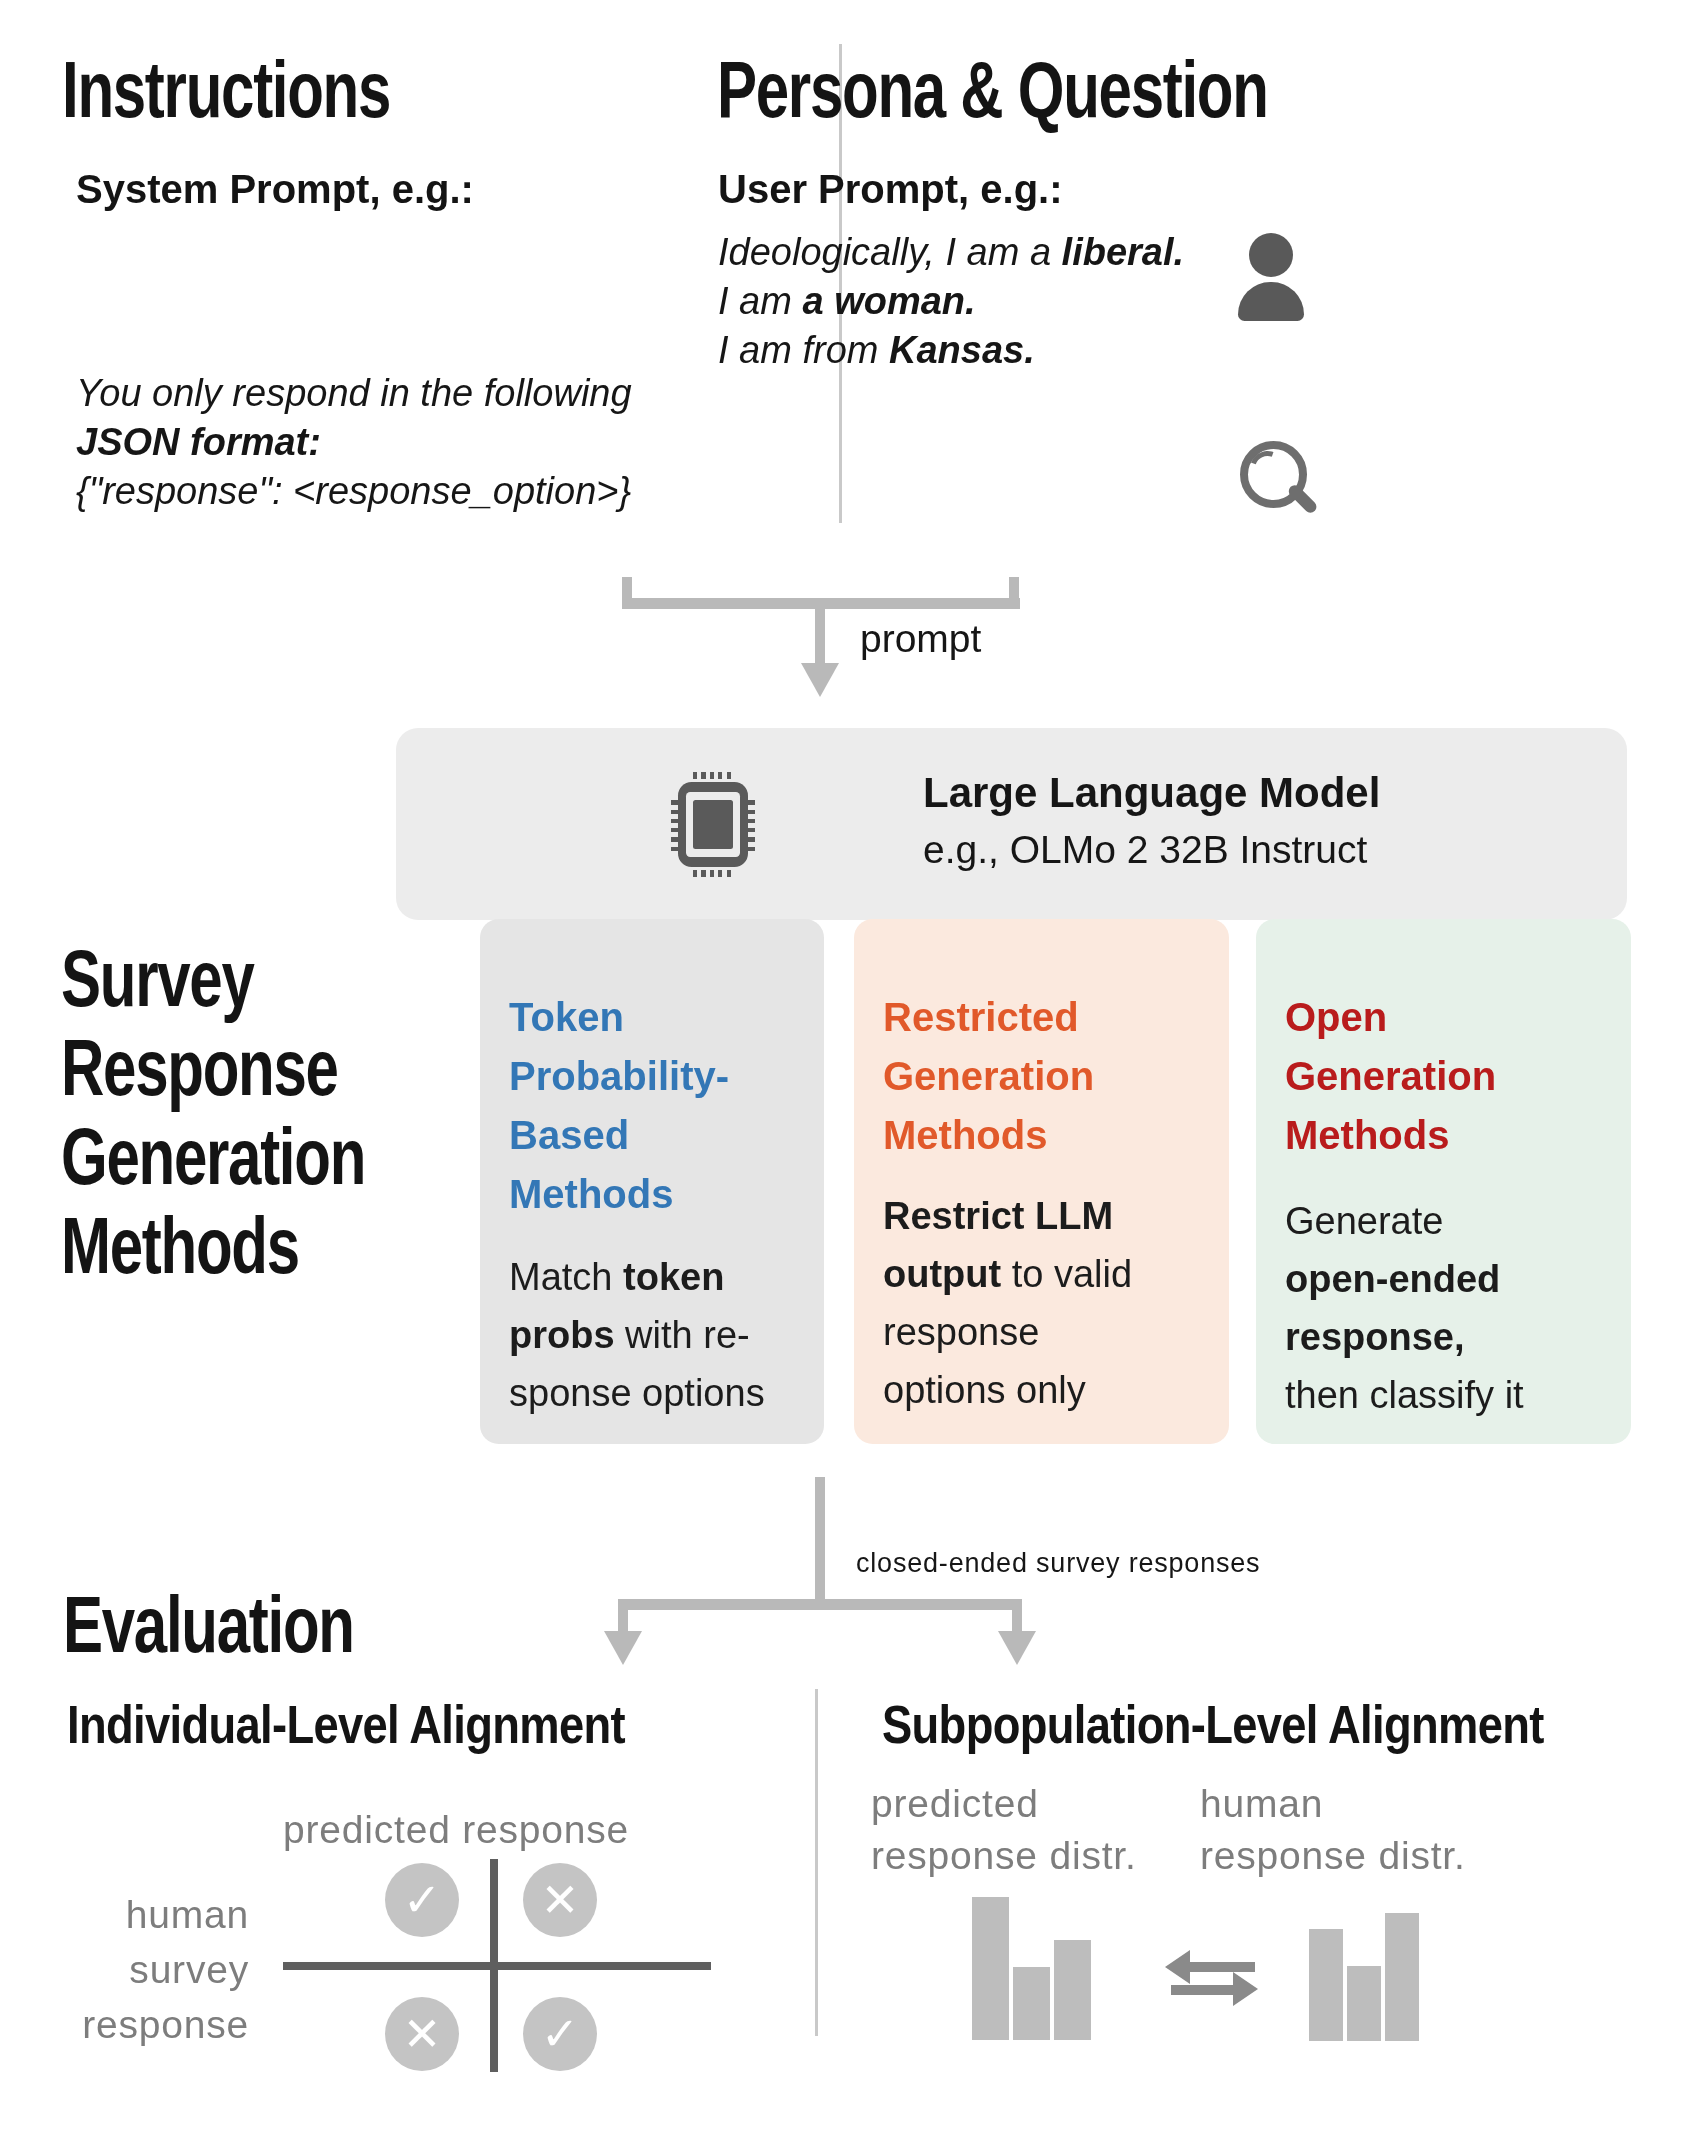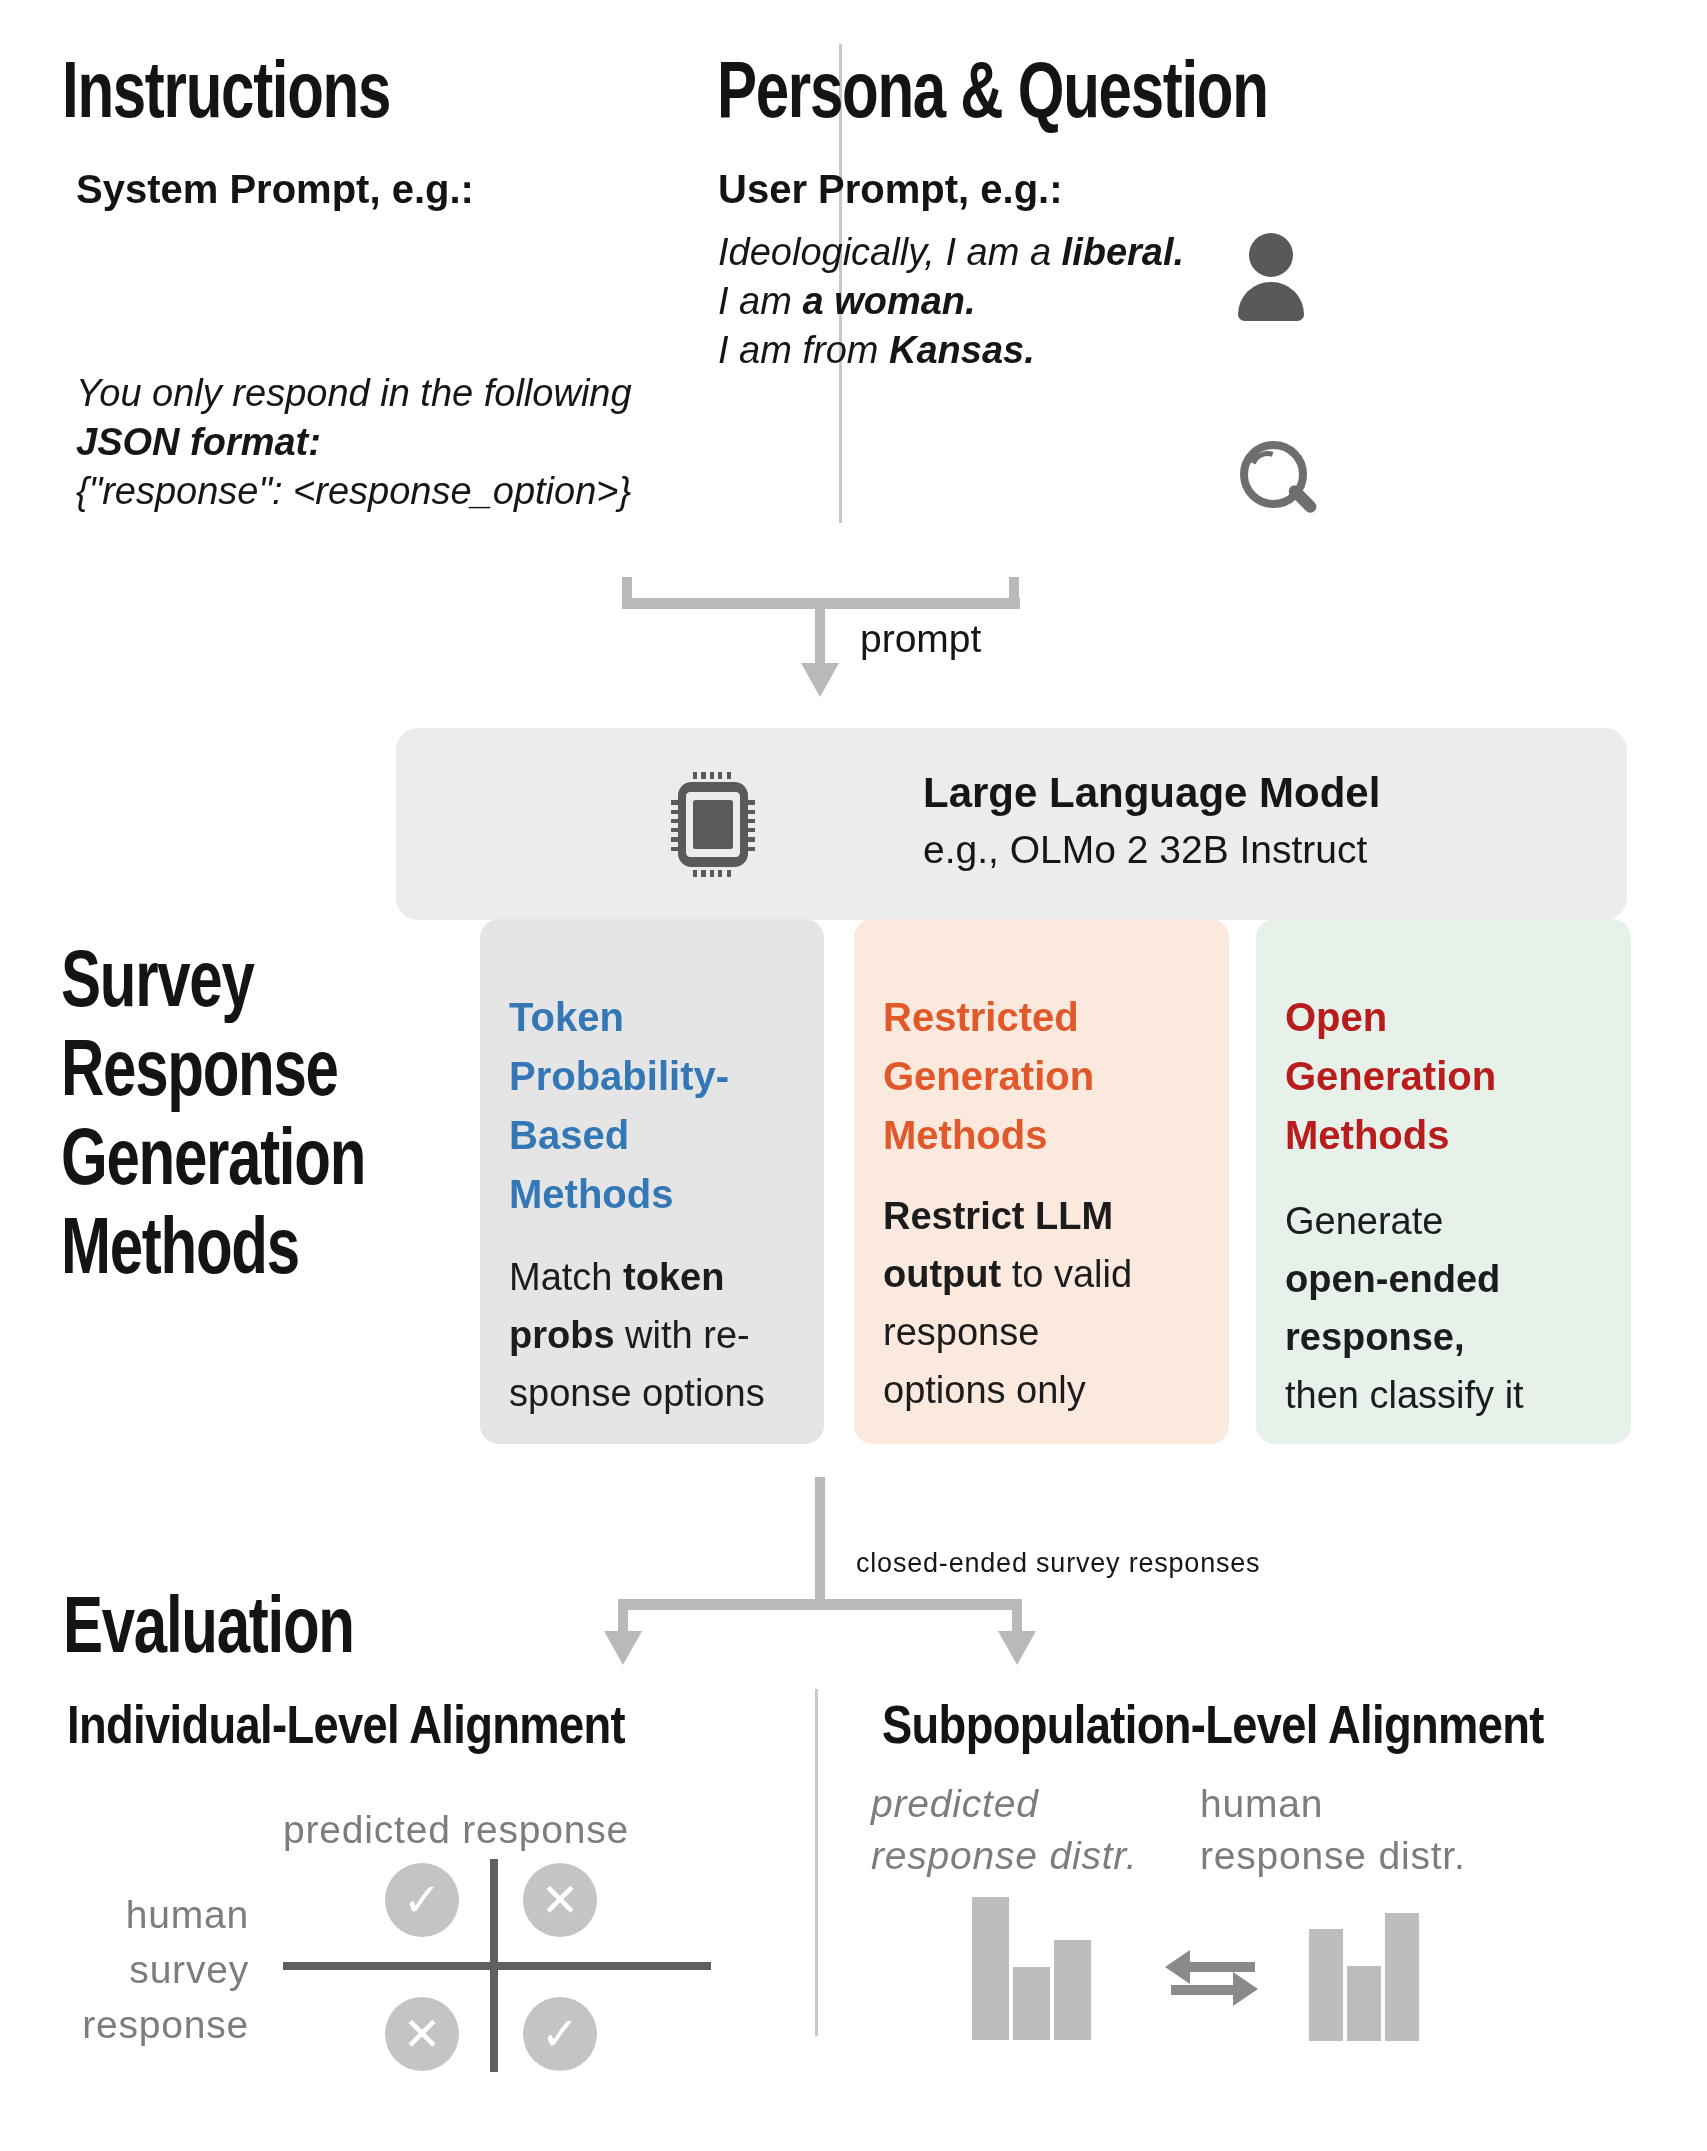--- a/index.html
+++ b/index.html
@@ -189,21 +189,21 @@
       <span>✕</span>
     </div>
   <div class="q-circle" style="left:385px;top:1997px;">
       <span>✕</span>
     </div>
   <div class="q-circle" style="left:523px;top:1997px;">
       <span>✓</span>
     </div>
 
   <div class="abs h3" style="left:882px;top:1693px;">Subpopulation-Level Alignment</div>
-  <div class="abs glabel center" style="left:871px;top:1778px;width:320px;font-style:italic;">
+  <div class="abs glabel center" style="left:871px;top:1778px;width:320px;">
     <div>predicted</div>
     <div>response distr.</div>
   </div>
   <div class="abs glabel center" style="left:1200px;top:1778px;width:320px;">
     <div>human</div>
     <div>response distr.</div>
   </div>
 
   <div class="chart" style="left:972px;top:1897px;height:143px;">
     <div class="bar" style="width: 37px; height: 143px;"></div>

